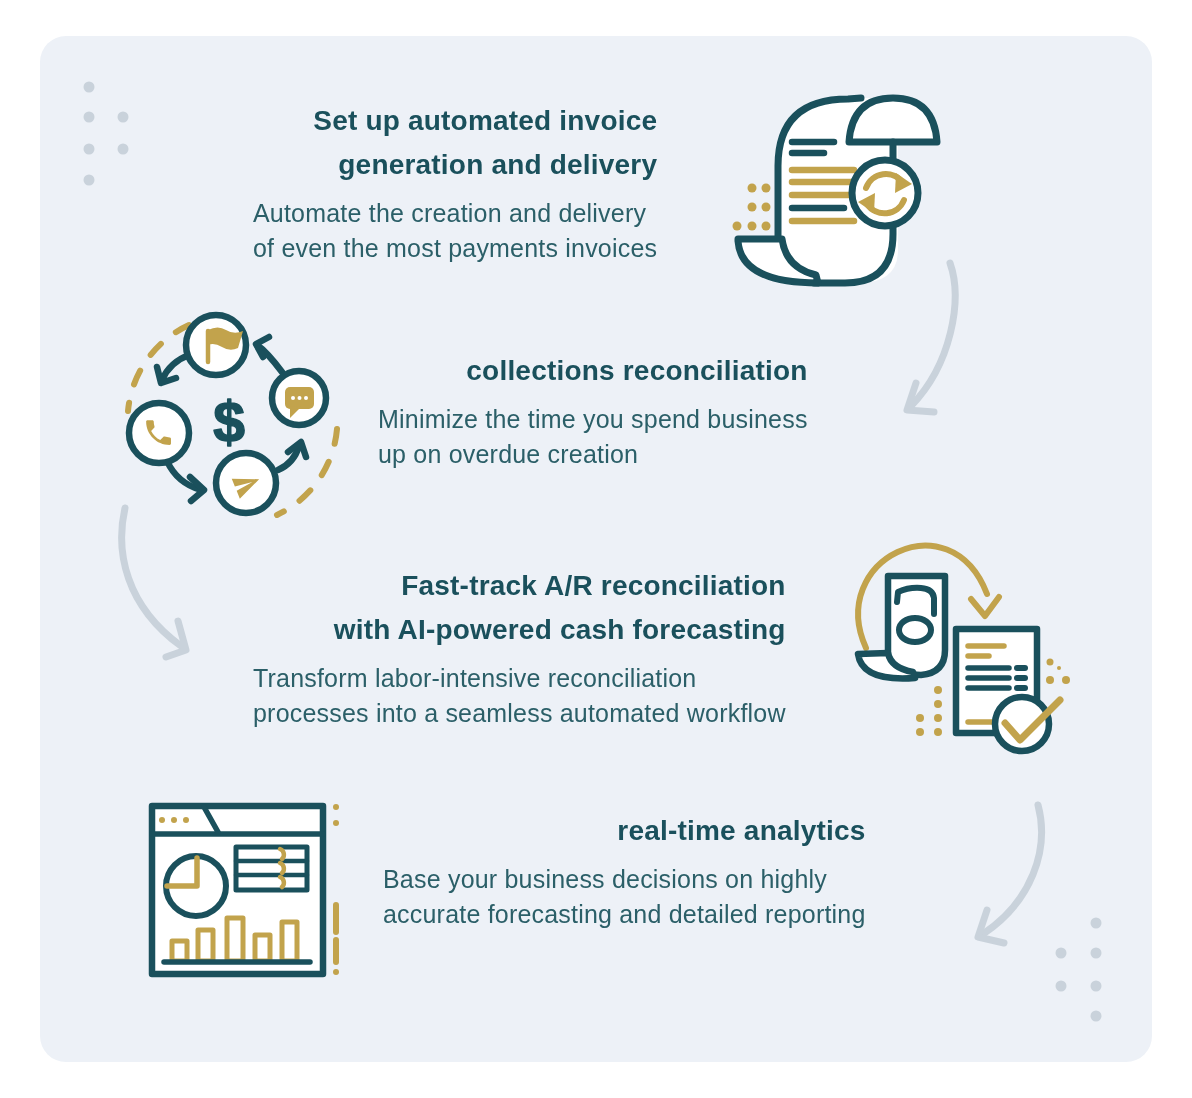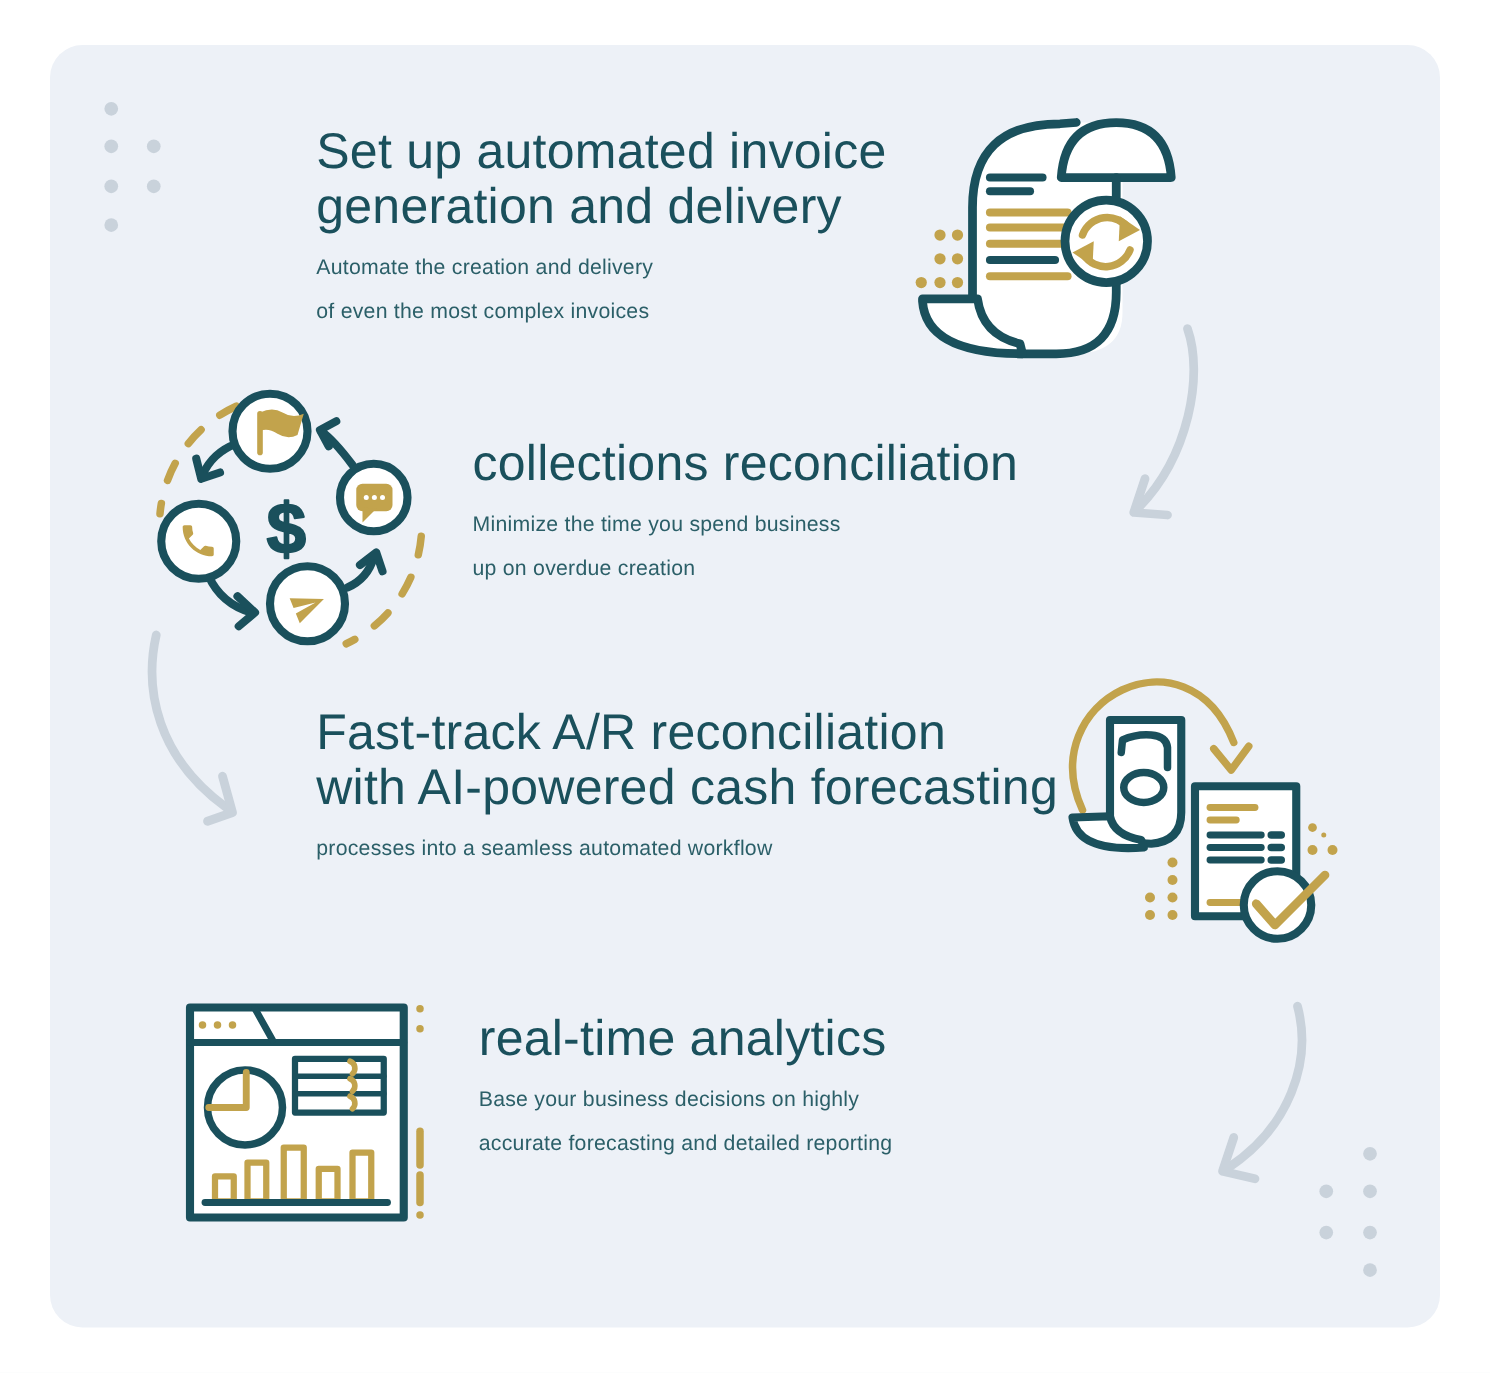--- a/index.html
+++ b/index.html
@@ -7,24 +7,24 @@
     position:relative;width:1192px;height:1098px;background:#ffffff;
     font-family:"Liberation Sans",sans-serif;overflow:hidden;
   }
   .card{
     position:absolute;left:40px;top:36px;width:1112px;height:1026px;
     background:#edf1f7;border-radius:26px;
   }
   svg.decor{position:absolute;left:0;top:0;width:1192px;height:1098px;}
   .section{position:absolute;}
   .heading{
-    font-size:40px;font-weight:400;color:#1A505C;line-height:44px;letter-spacing:.2px;
+    font-size:28px;font-weight:700;color:#1A505C;line-height:44px;letter-spacing:.2px;text-align:right;
   }
   .body-text{
-    font-size:17px;font-weight:400;color:#2B5F68;line-height:35px;margin-top:9px;letter-spacing:.2px;
+    font-size:25px;font-weight:400;color:#2B5F68;line-height:35px;margin-top:9px;letter-spacing:.2px;
   }
   .s1{left:253px;top:99px;}
   .s2{left:378px;top:349px;}
   .s3{left:253px;top:564px;}
   .s4{left:383px;top:809px;}
 </style>
 </head>
 <body>
 
 <div class="page">
@@ -212,40 +212,41 @@
     </g>
   </svg>
 
   <div class="section s1">
     <div class="heading">
       <div>Set up automated invoice</div>
       <div>generation and delivery</div>
     </div>
     <div class="body-text">
       <div>Automate the creation and delivery</div>
-      <div>of even the most complex invoices</div>
+      <div>of even the most payments invoices</div>
     </div>
   </div>
 
   <div class="section s2">
     <div class="heading">
       <div>collections reconciliation</div>
     </div>
     <div class="body-text">
       <div>Minimize the time you spend business</div>
       <div>up on overdue creation</div>
     </div>
   </div>
 
   <div class="section s3">
     <div class="heading">
       <div>Fast-track A/R reconciliation</div>
       <div>with AI-powered cash forecasting</div>
     </div>
     <div class="body-text">
+      <div>Transform labor-intensive reconciliation</div>
       <div>processes into a seamless automated workflow</div>
     </div>
   </div>
 
   <div class="section s4">
     <div class="heading">
       <div>real-time analytics</div>
     </div>
     <div class="body-text">
       <div>Base your business decisions on highly</div>

